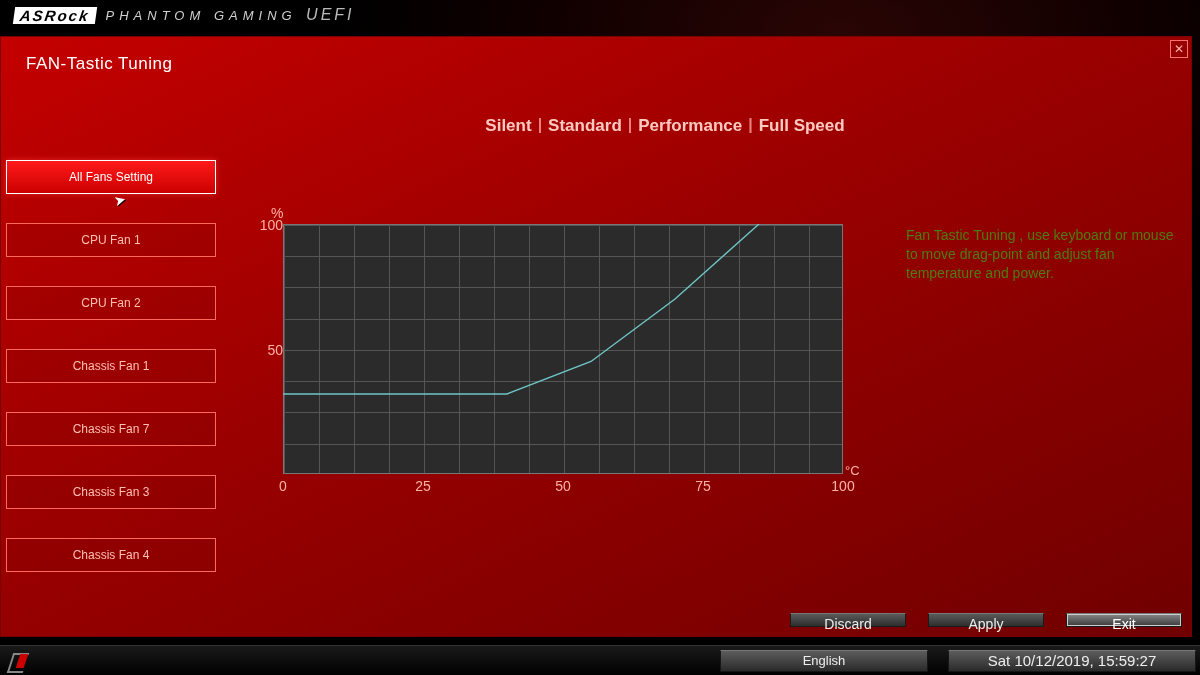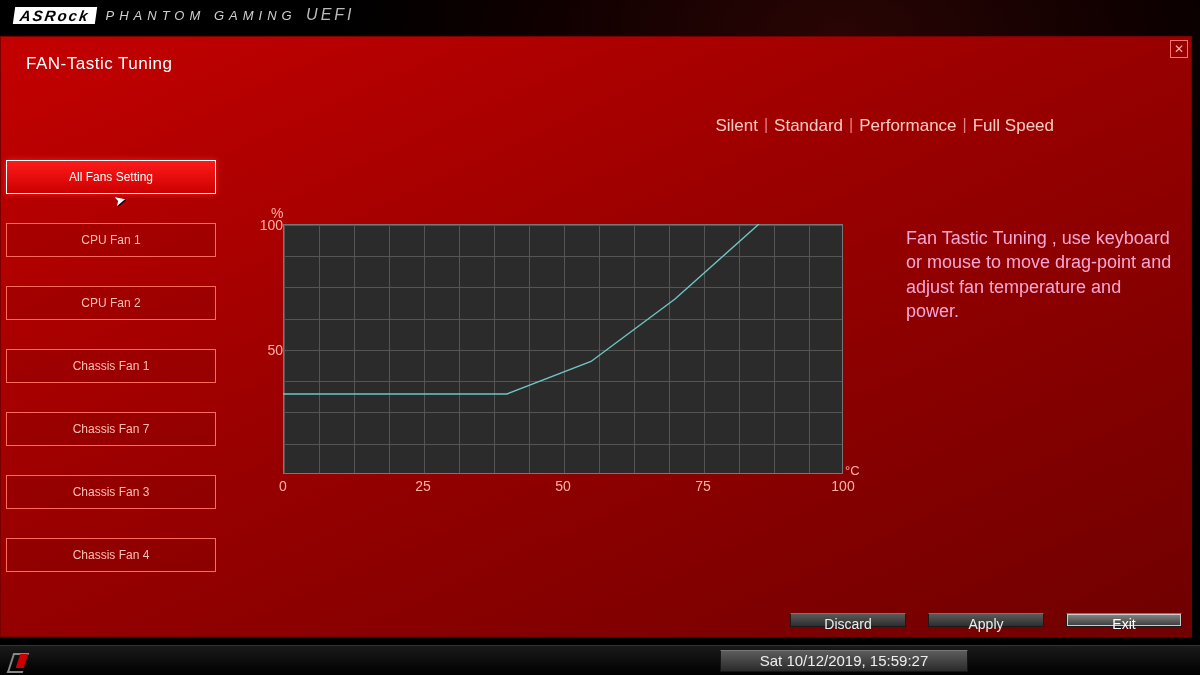--- a/index.html
+++ b/index.html
@@ -43,21 +43,21 @@
     text-align: center; cursor: pointer; z-index: 5;
   }
   .page-title {
     position: absolute; top: 54px; left: 26px;
     color: #ffffff; font-size: 17px; letter-spacing: 0.5px; z-index: 3;
     font-weight: 400;
   }
 
   .profile-tabs {
     position: absolute; top: 116px; left: 270px; right: 140px;
-    display: flex; justify-content: flex-end; z-index: 3;
+    display: flex; justify-content: center; z-index: 3; font-weight: bold;
   }
   .profile-tab {
     color: #ffc9c2; font-size: 17px; cursor: pointer;
     padding: 0 6px;
   }
   .profile-sep { color: #e98080; font-size: 16px; }
 
   .fan-list {
     position: absolute; left: 6px; top: 160px; width: 210px; z-index: 3;
   }
@@ -86,21 +86,21 @@
   }
   .grid::before, .grid::after { content: ""; position: absolute; inset: 0; }
   .grid-lines-v, .grid-lines-h { position: absolute; inset: 0; pointer-events: none; }
   .grid-lines-v { background-image: repeating-linear-gradient(to right, #555 0, #555 1px, transparent 1px, transparent 35px); }
   .grid-lines-h { background-image: repeating-linear-gradient(to bottom, #555 0, #555 1px, transparent 1px, transparent 31.25px); }
   .grid { border: 1px solid #777; }
   svg.curve { position: absolute; left: 34px; top: 24px; width: 560px; height: 250px; }
 
   .help-text {
     position: absolute; right: 24px; top: 226px; width: 270px;
-    color: #f9a8d4; font-size: 18px; line-height: 1.35; z-index: 3;
+    color: #4d7c0f; font-size: 14px; line-height: 1.35; z-index: 3;
   }
 
   .action-bar {
     position: absolute; right: 18px; bottom: 48px; z-index: 3;
     display: flex; gap: 22px;
   }
   .btn {
     width: 116px; height: 14px; line-height: 20px; text-align: center;
     font-size: 14px; color: #eee; cursor: pointer;
     background: linear-gradient(#5a5a5a, #2e2e2e);
@@ -212,14 +212,15 @@
 <div class="action-bar">
   <div class="btn">Discard</div>
   <div class="btn">Apply</div>
   <div class="btn focused">Exit</div>
 </div>
 
 <div class="statusbar">
   <div class="sb-left">
     <div class="pg-icon"></div>
   </div>
+  <div class="sb-btn">English</div>
   <div class="sb-clock">Sat 10/12/2019, 15:59:27</div>
 </div>
 
 </body></html>

